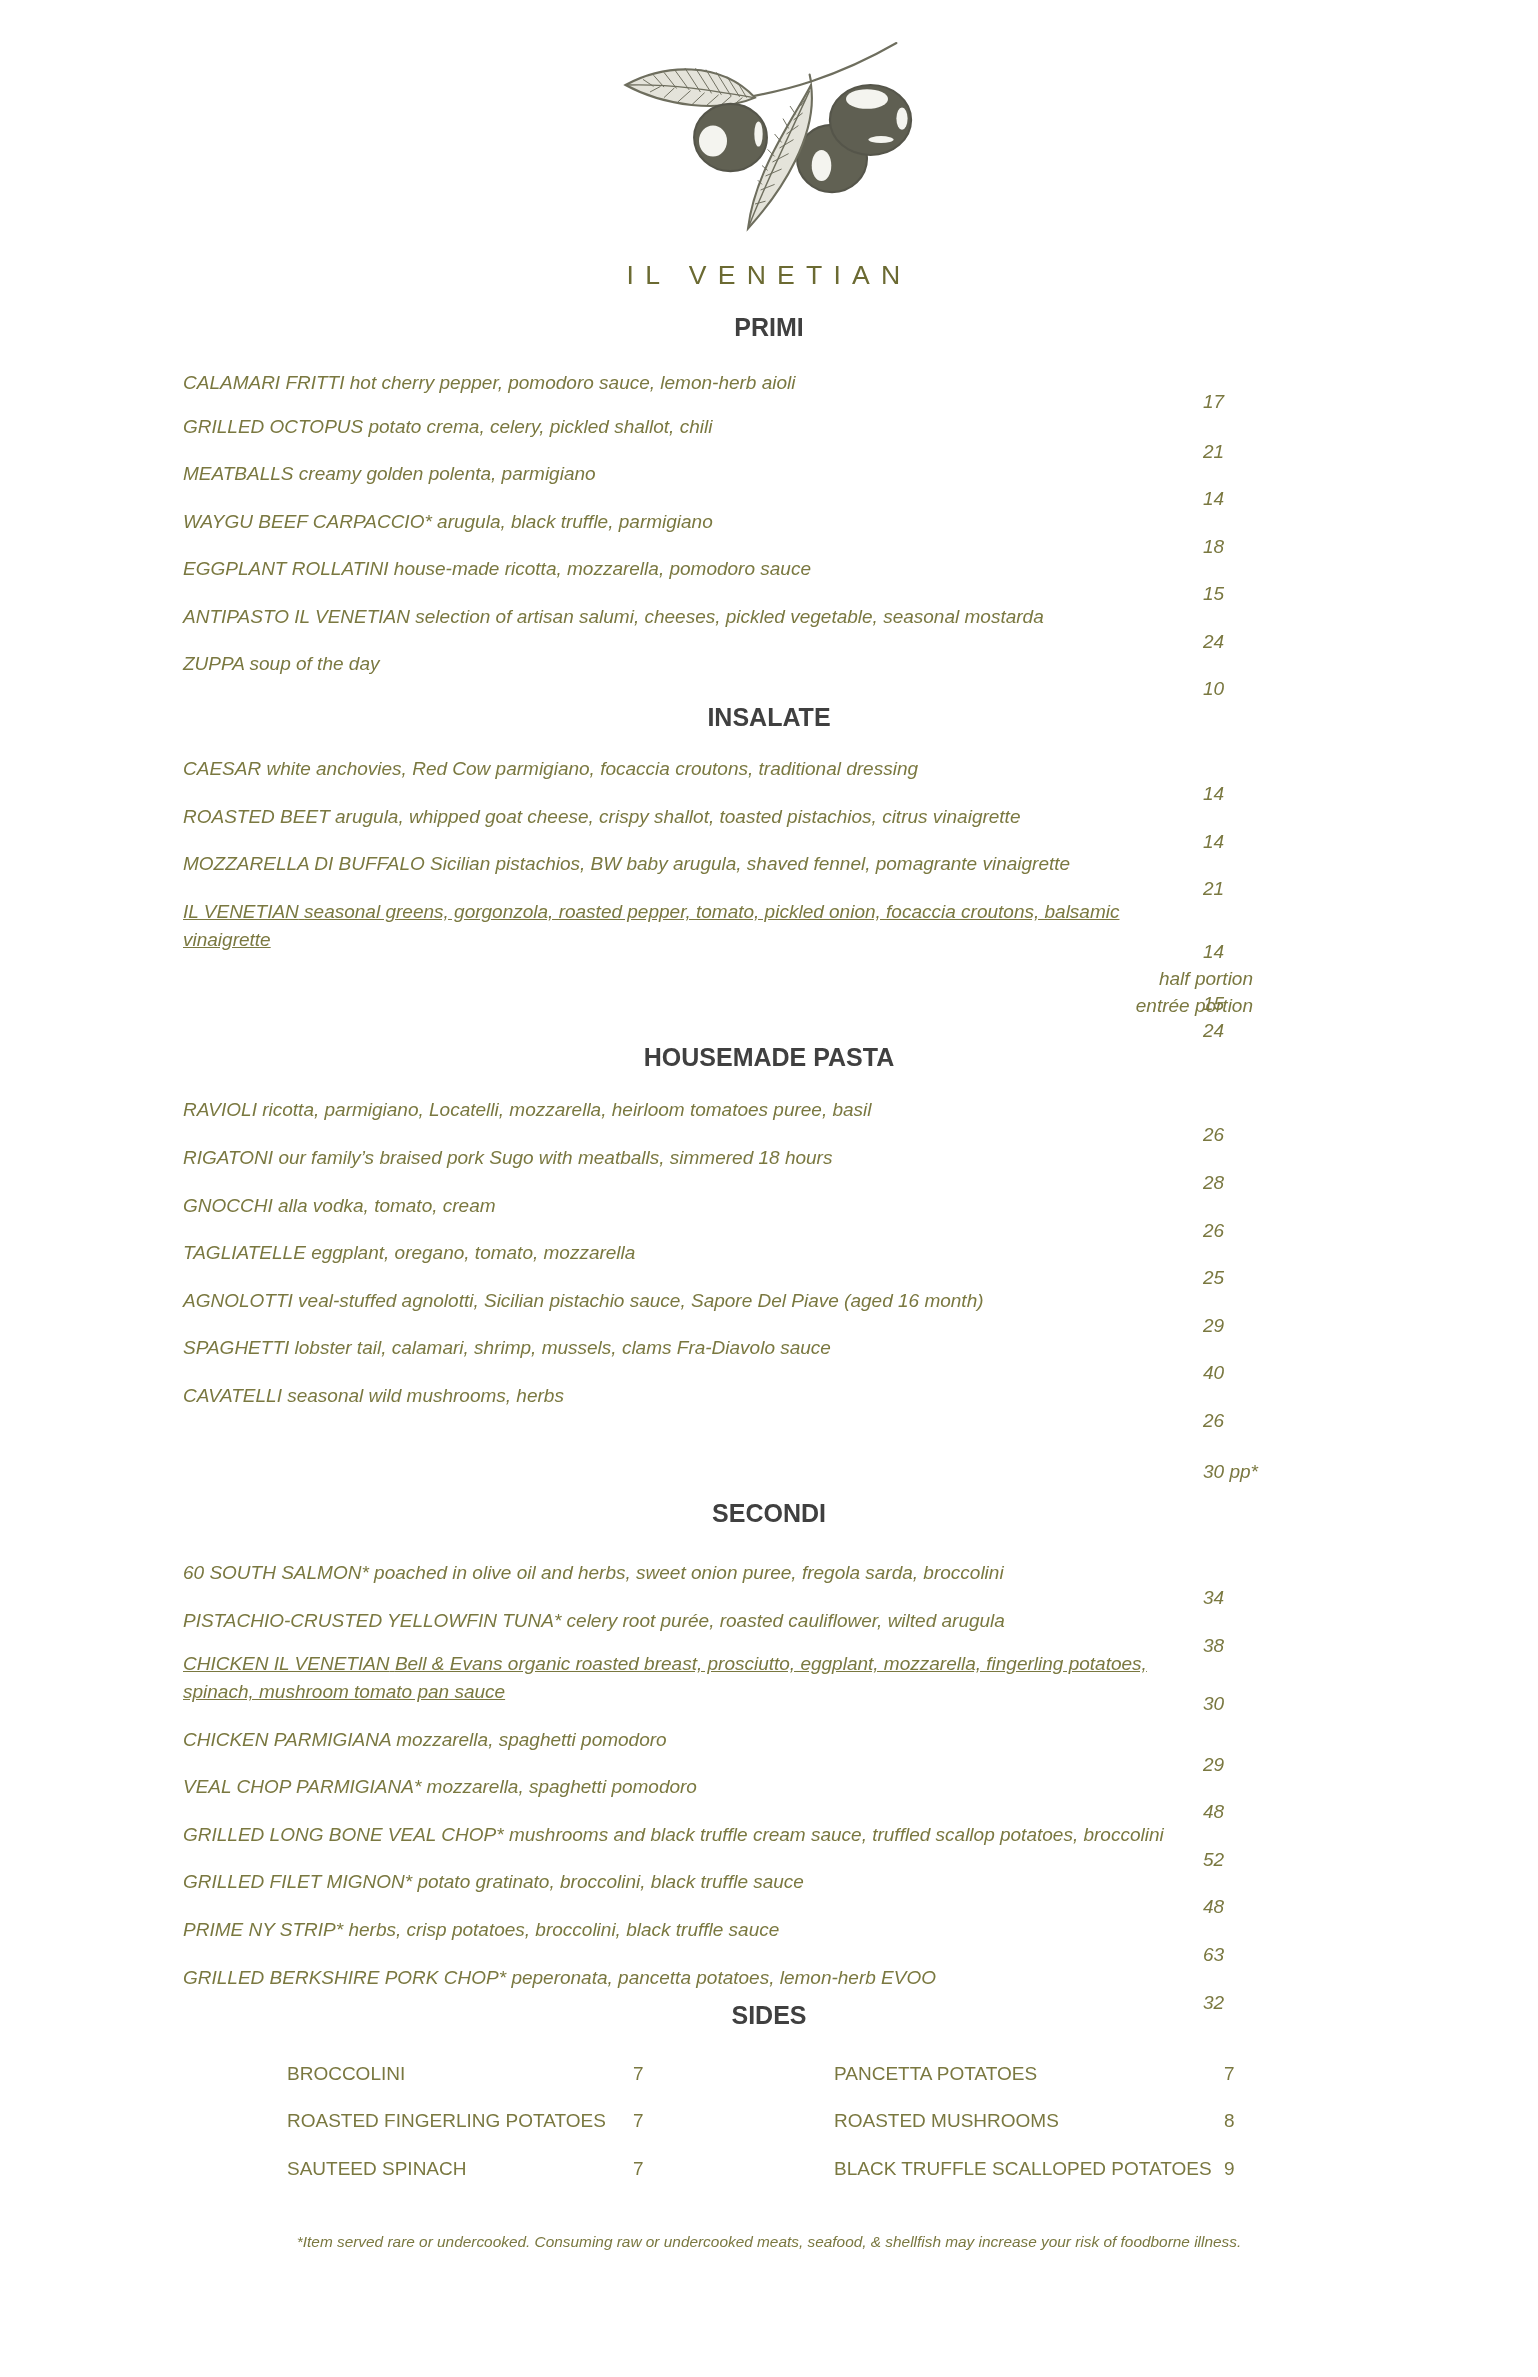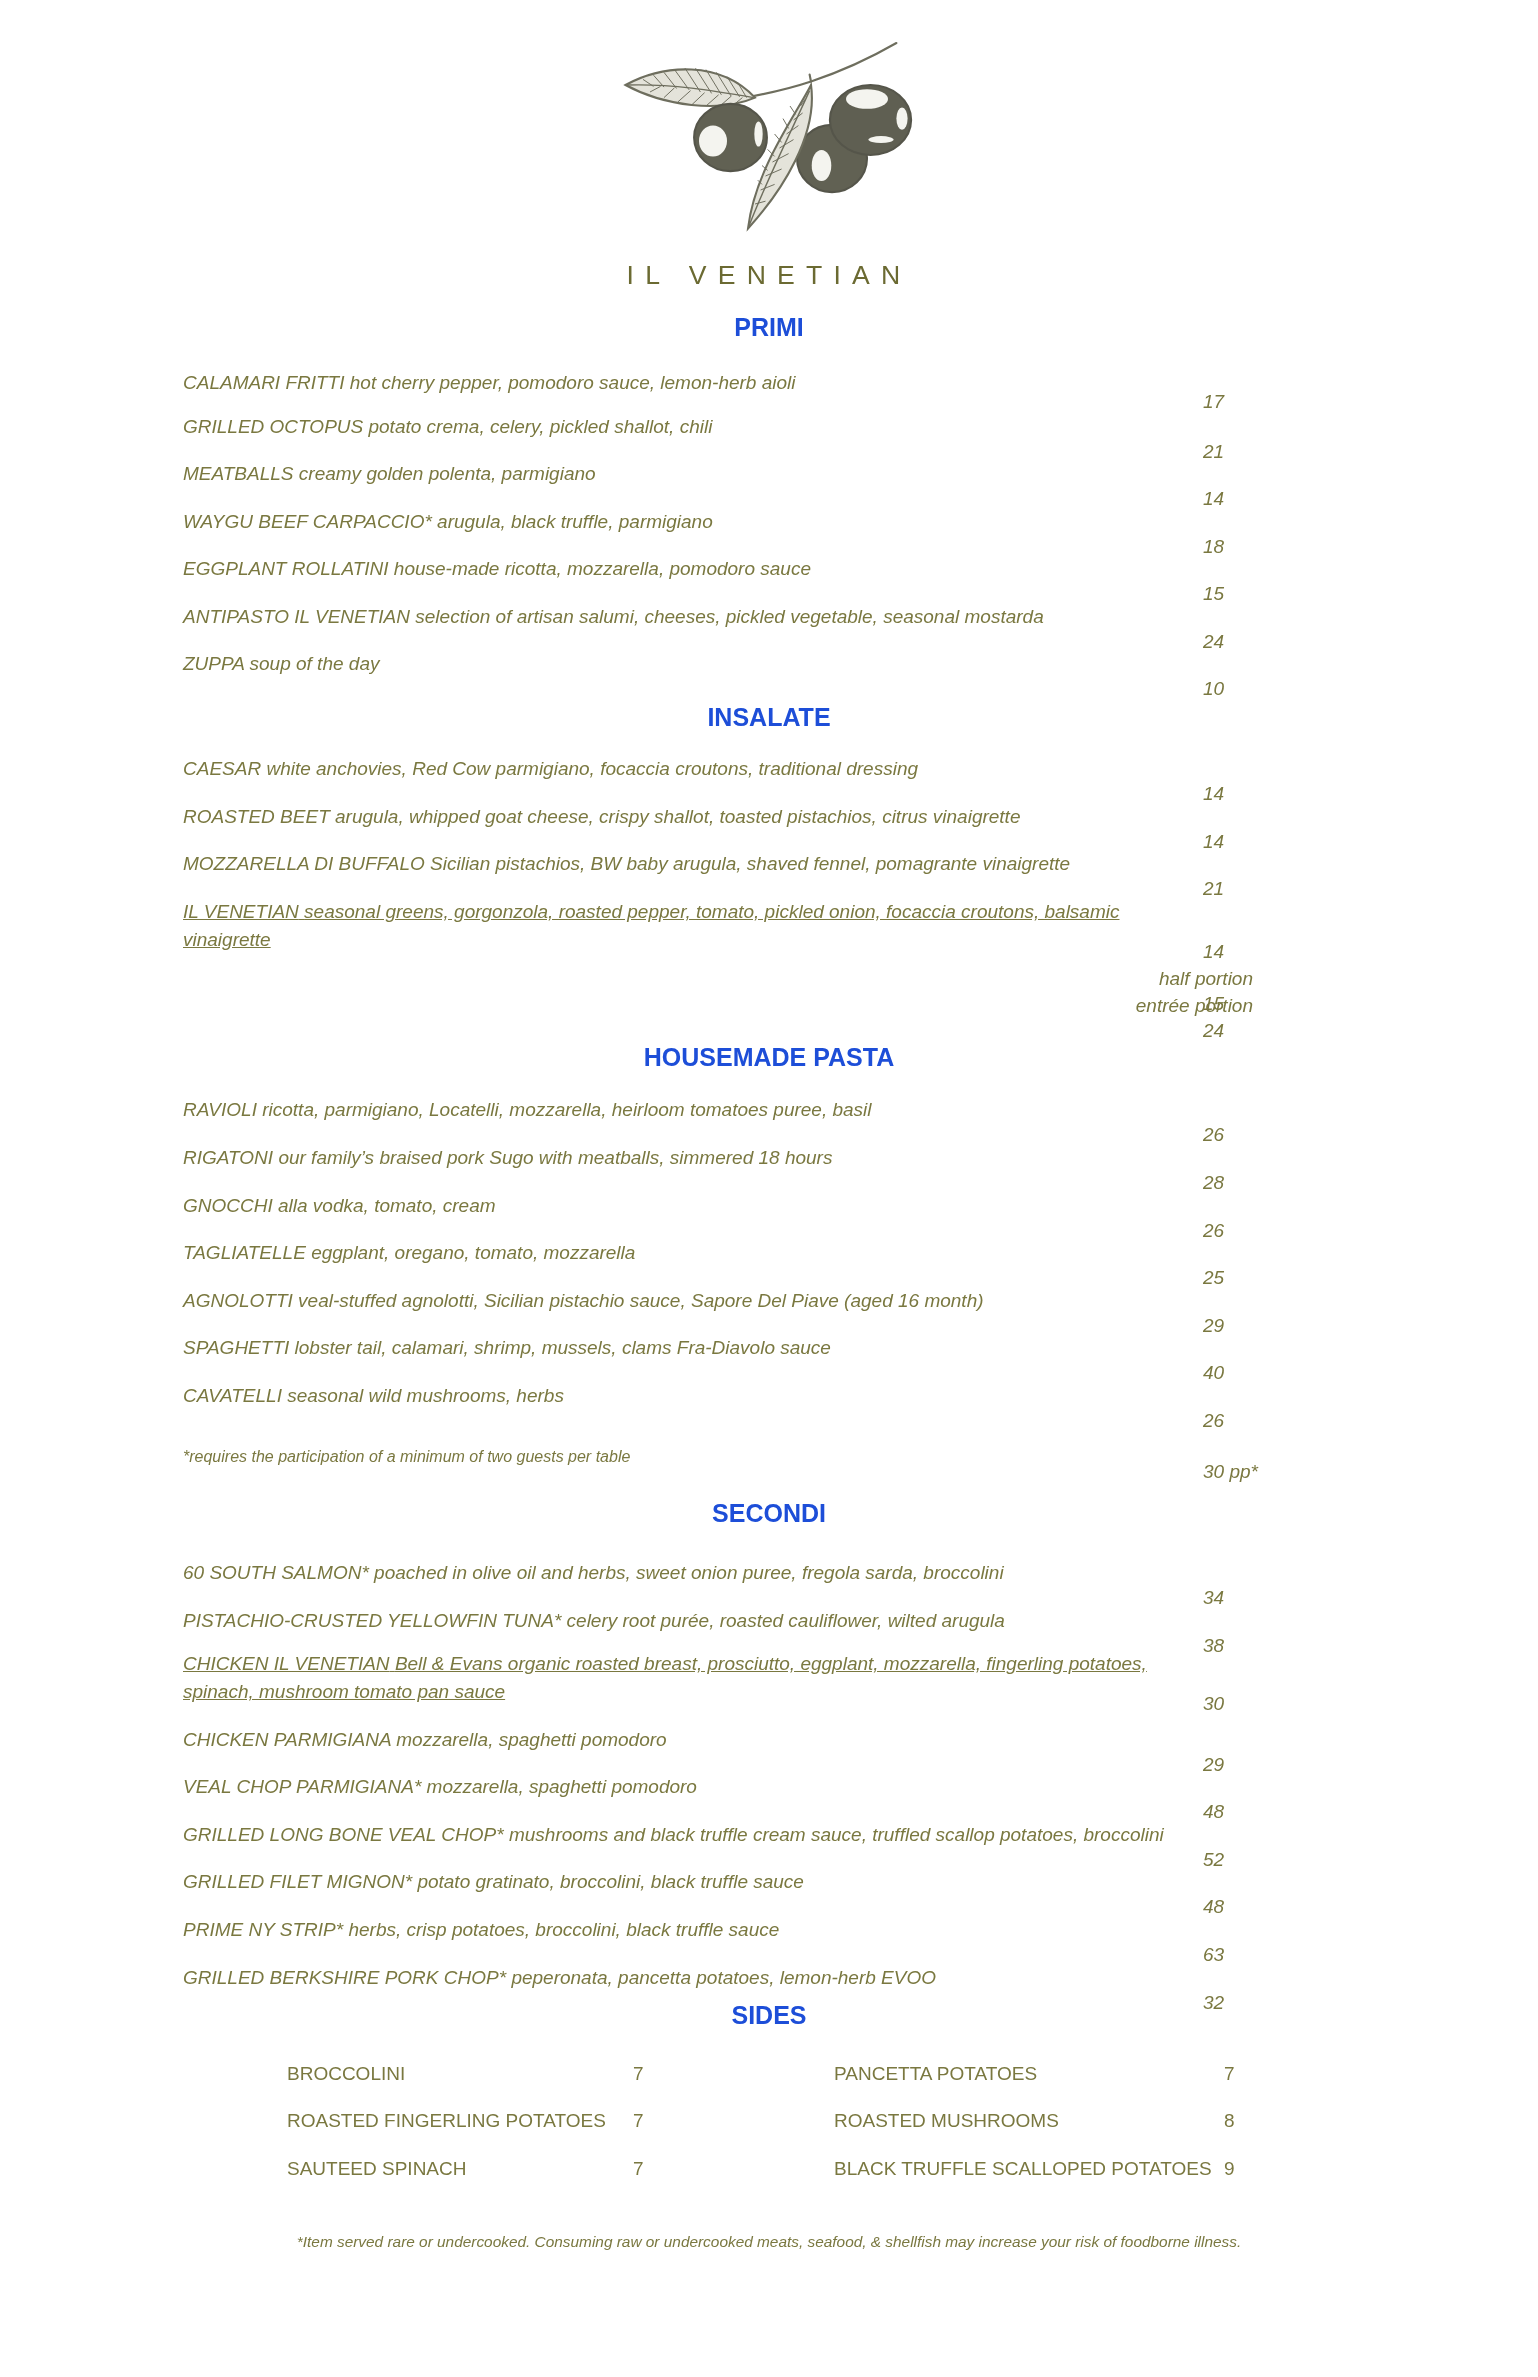--- a/index.html
+++ b/index.html
@@ -2,21 +2,21 @@
 <html style="font-size:11.2px"><head>
 <meta charset="utf-8">
 <style>
   html, body { margin: 0; padding: 0; background: #ffffff; }
   body { width: 1538px; height: 2377px; position: relative; overflow: hidden;
          font-family: "Liberation Sans", "DejaVu Sans", sans-serif; color: #7a7840; }
   .logo { position: absolute; left: 622px; top: 36px; width: 294px; height: 203px; }
   .brand { position: absolute; left: 0; width: 1538px; top: 260px; text-align: center;
            font-size: 26.6px; letter-spacing: 11.2px; color: #6b6a32; font-weight: normal; }
   .section-title { position: absolute; left: 0; width: 1538px; text-align: center;
-           font-size: 25px; font-weight: bold; color: #1d4ed8; letter-spacing: 0px; }
+           font-size: 25px; font-weight: bold; color: #404040; letter-spacing: 0px; }
   .row { position: absolute; left: 183px; width: 1147px; font-style: italic; font-size: 19px;
          line-height: 28px; color: #7a7840; }
   .row .desc { position: absolute; left: 0; top: 0; width: 1049px; }
   .row .price { position: absolute; left: 1020px; top: 0; margin-top: 25px; }
   .row.two-line .desc { width: 1049px; text-decoration: underline; }
   .portion-label { position: absolute; text-align: right; width: 210px; left: 860px; }
   .note { font-size: 16px; }
   .sides-item { position: absolute; font-size: 19px; color: #7a7840; }
   .footer { position: absolute; left: 0; width: 1538px; text-align: center; top: 2233px;
             font-size: 15.4px; font-style: italic; color: #7a7840; }
@@ -166,21 +166,20 @@
 </div>
 <div class="row" style="top:1334px">
   <span class="desc"><span>SPAGHETTI</span> <span>lobster tail, calamari, shrimp, mussels, clams Fra-Diavolo sauce</span></span>
   <span class="price">40</span>
 </div>
 <div class="row" style="top:1382px">
   <span class="desc"><span>CAVATELLI</span> <span>seasonal wild mushrooms, herbs</span></span>
   <span class="price">26</span>
 </div>
 <div class="row" style="top:1416px; height:56px">
-  <span class="desc note" style="top:26.6px">*requires the participation of a minimum of two guests per table</span>
   <span class="price" style="top:17px">30 pp*</span>
 </div>
 
 <div class="section-title" style="top:1499px">SECONDI</div>
 
 <div class="row" style="top:1559px">
   <span class="desc"><span>60 SOUTH SALMON*</span> <span>poached in olive oil and herbs, sweet onion puree, fregola sarda, broccolini</span></span>
   <span class="price">34</span>
 </div>
 <div class="row" style="top:1607px">

